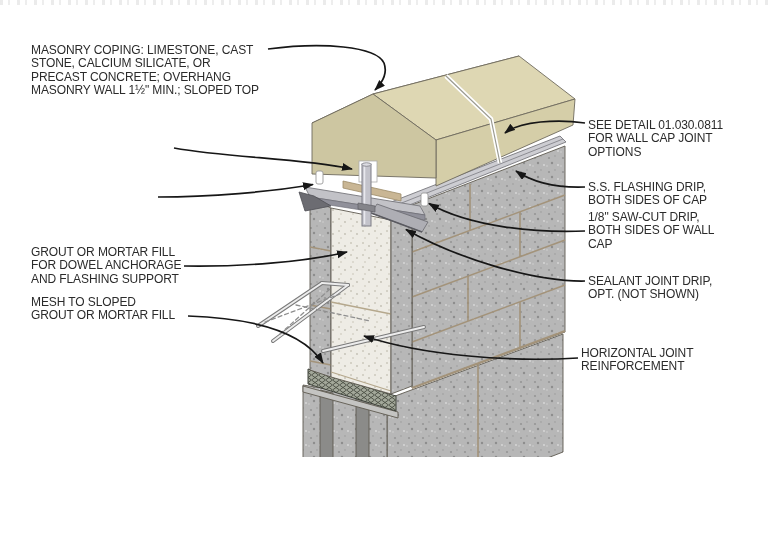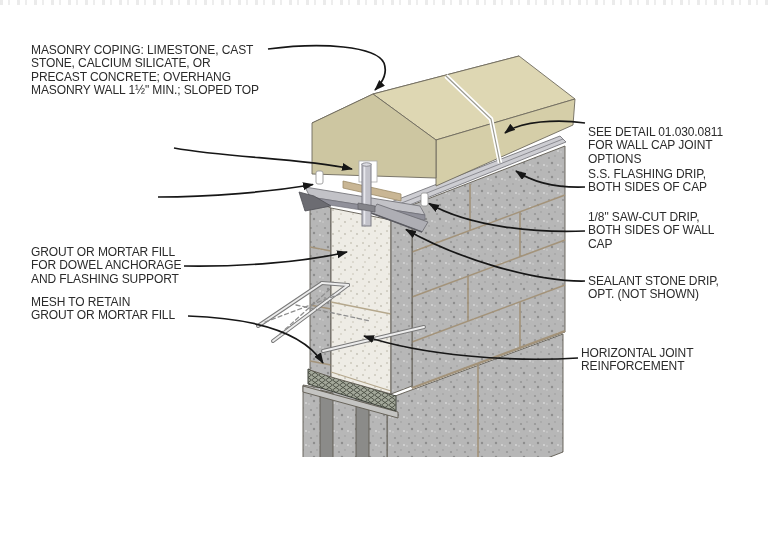--- a/index.html
+++ b/index.html
@@ -147,28 +147,28 @@
     </g>
   </svg>
 
   <div class="callout" style="left:31px;top:44px">MASONRY COPING: LIMESTONE, CAST
 STONE,  CALCIUM SILICATE, OR
 PRECAST CONCRETE; OVERHANG
 MASONRY WALL 1½" MIN.; SLOPED TOP</div>
   <div class="callout" style="left:31px;top:246px">GROUT OR MORTAR FILL
 FOR DOWEL ANCHORAGE
 AND FLASHING SUPPORT</div>
-  <div class="callout" style="left:31px;top:296px">MESH TO RETAIN
+  <div class="callout" style="left:31px;top:296px">MESH TO SLOPED
 GROUT OR MORTAR FILL</div>
 
-  <div class="callout" style="left:588px;top:126px">SEE DETAIL 01.030.0811
+  <div class="callout" style="left:588px;top:119px">SEE DETAIL 01.030.0811
 FOR WALL CAP JOINT
 OPTIONS</div>
-  <div class="callout" style="left:588px;top:168px">S.S. FLASHING DRIP,
+  <div class="callout" style="left:588px;top:181px">S.S. FLASHING DRIP,
 BOTH SIDES OF CAP</div>
   <div class="callout" style="left:588px;top:211px">1/8" SAW-CUT DRIP,
 BOTH SIDES OF WALL
 CAP</div>
-  <div class="callout" style="left:588px;top:275px">SEALANT STONE DRIP,
+  <div class="callout" style="left:588px;top:275px">SEALANT JOINT DRIP,
 OPT. (NOT SHOWN)</div>
   <div class="callout" style="left:581px;top:347px">HORIZONTAL JOINT
 REINFORCEMENT</div>
 </div>
 
 </body></html>

